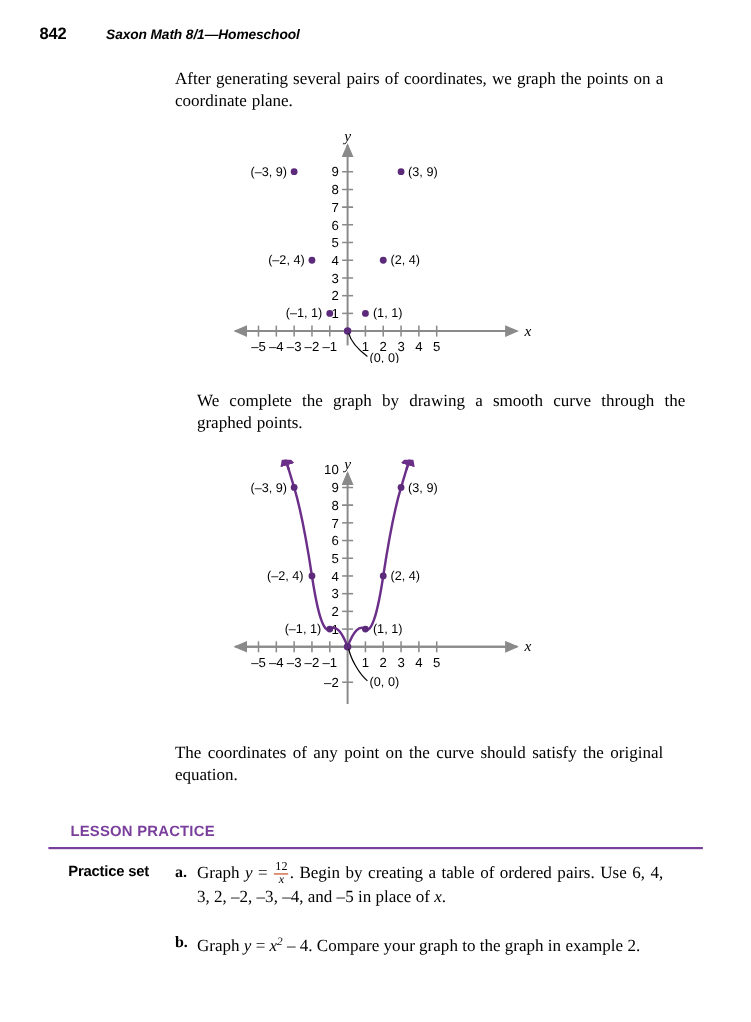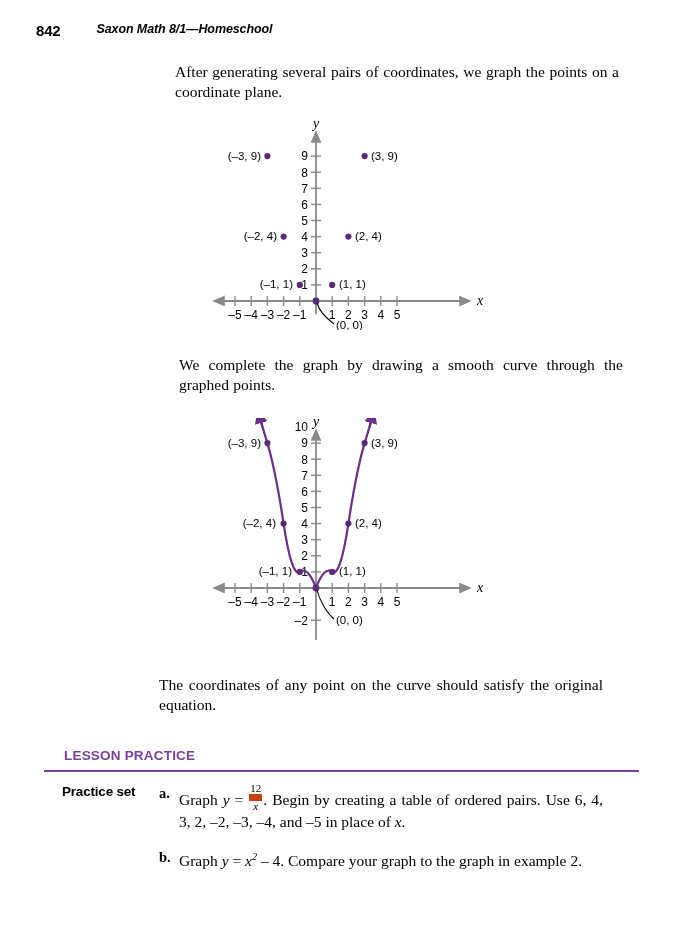--- a/index.html
+++ b/index.html
@@ -7,41 +7,41 @@
     width:683px;height:929px;
     background:#ffffff;
     font-family:"Liberation Serif", serif;
     color:#000;
     position:relative;
     overflow:hidden;
   }
   .page{position:absolute;left:0;top:0;width:683px;height:929px;}
 
   
-  .runhead{position:absolute;left:36px;top:22px;display:flex;align-items:flex-start;}
+  .runhead{position:absolute;left:36px;top:22px;display:flex;align-items:center;}
   .runhead .pageno{
     font-family:"Liberation Sans", sans-serif;
     font-weight:bold;font-size:15px;letter-spacing:-0.2px;
   }
   .runhead .booktitle{
     font-family:"Liberation Sans", sans-serif;
     font-weight:bold;font-style:italic;font-size:12.5px;
     margin-left:36px;letter-spacing:-0.1px;
   }
 
   
   .para{
     position:absolute;
     left:159px;width:444px;
     font-size:15.5px;
     line-height:20px;
     text-align:justify;
     word-spacing:0.5px;
   }
-  .para.p1{top:62px;margin-left:16px;}
+  .para.p1{top:62px;}
   .para.p2{top:355px;margin-left:20px;}
   .para.p3{top:675px;}
 
   
   .figure{position:absolute;left:0;width:683px;}
   .fig1{top:118px;height:220px;}
   .fig2{top:418px;height:235px;}
   .figure svg{display:block;margin:0 auto;}
 
   
@@ -76,21 +76,21 @@
 
   .mvar{font-style:italic;}
   .frac{
     display:inline-block;
     vertical-align:-0.45em;
     text-align:center;
     font-size:11px;
     line-height:1.02;
     margin:0 1px;
   }
-  .frac .num{display:block;border-bottom:7px solid #c2410c;padding:0 1px;}
+  .frac .num{display:block;border-bottom:1px solid #c2410c;padding:0 1px;}
   .frac .den{display:block;font-style:italic;padding:0 1px;}
   sup.exp{font-size:0.66em;vertical-align:0.55em;font-style:italic;}
 </style>
 </head>
 <body>
 
 <div class="page">
 
   <div class="runhead">
     <span class="pageno">842</span>

